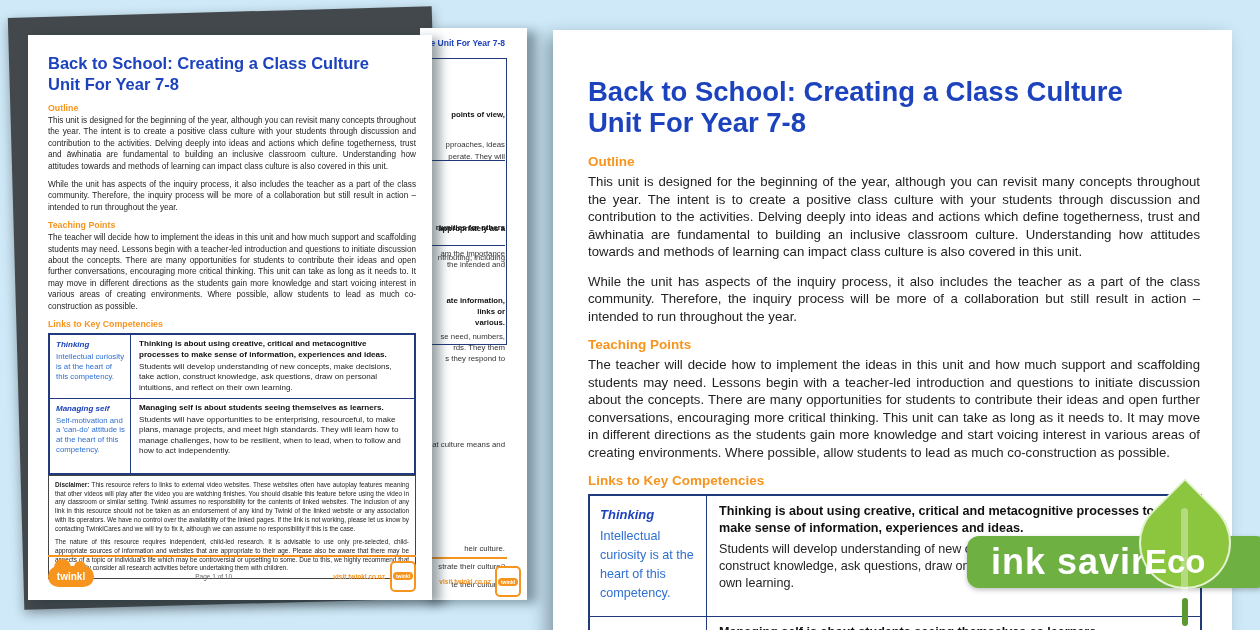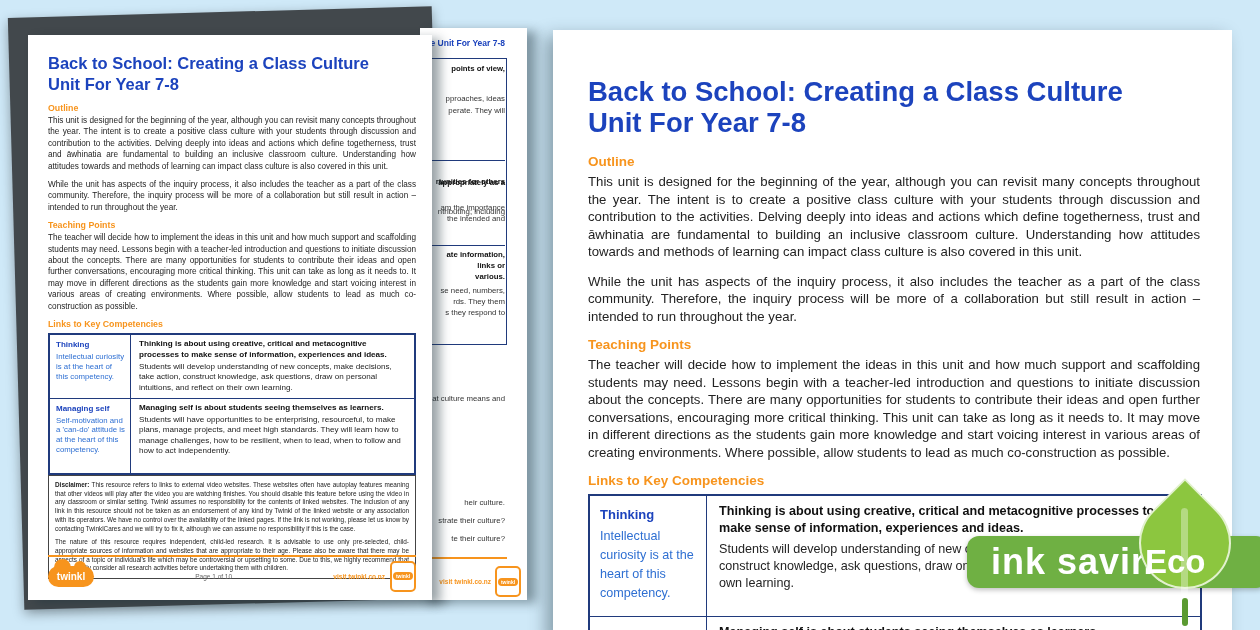--- a/index.html
+++ b/index.html
@@ -17,21 +17,21 @@
   }
   
   .page2{
     position:absolute;left:420px;top:28px;width:107px;height:572px;
     background:#fff;box-shadow:9px 3px 10px rgba(30,50,60,.45);
     overflow:hidden;
   }
   .p2title{position:absolute;top:10px;right:22px;font-size:8.5px;font-weight:bold;color:#1c43bd;white-space:nowrap;}
   .p2tbl{position:absolute;left:-12px;top:30px;width:97px;height:285px;border:1.5px solid #203a7c;}
   .p2hr{position:absolute;left:-12px;width:97px;border-top:1.5px solid #203a7c;}
-  .p2line{position:absolute;right:22px;white-space:nowrap;font-size:7.8px;color:#333;}
+  .p2line{position:absolute;right:22px;white-space:nowrap;font-size:7.8px;color:#333;margin-top:46px;}
   .p2line.b{font-weight:bold;color:#111;}
   .p2ohr{position:absolute;left:-12px;right:20px;top:529px;border-top:2px solid #f7941d;}
   .p2foot{position:absolute;top:538px;right:6px;display:flex;align-items:center;gap:4px;}
   .visit-txt{color:#f7941d;font-weight:bold;font-size:6.5px;white-space:nowrap;}
   
   .cloud{width:46px;height:21px;background:#f7941d;border-radius:11px;position:relative;display:flex;align-items:center;justify-content:center;}
   .cloud::before{content:"";position:absolute;width:17px;height:17px;border-radius:50%;background:#f7941d;top:-7px;left:6px;}
   .cloud::after{content:"";position:absolute;width:12px;height:12px;border-radius:50%;background:#f7941d;top:-5px;right:8px;}
   .cloud span{color:#fff;font-weight:bold;font-size:10px;position:relative;z-index:1;}
   .qbadge{width:22px;height:27px;border:2px solid #f7941d;border-radius:5px;background:#fff;display:flex;align-items:center;justify-content:center;}
@@ -44,21 +44,21 @@
   }
   .page1 .t{margin:2px 0 8px 0;font-size:16.5px;line-height:21px;color:#1c43bd;font-weight:bold;}
   .page1 h2{margin:6px 0 2px 0;font-size:8.8px;color:#f7941d;}
   .page1 p.body{margin:0 0 7px 0;font-size:8.2px;line-height:11.4px;text-align:justify;width:368px;color:#232323;}
   .kc{border-collapse:collapse;margin-top:4px;}
   .kc td{border:1.5px solid #203a7c;vertical-align:top;}
   .page1 .kc{width:368px;}
   .page1 .kc{border:2px solid #203a7c;}
   .page1 .c1{width:70px;padding:5px 4px 4px 6px;}
   .page1 .c2{padding:4px 8px;}
-  .nm{display:block;font-weight:bold;color:#1c43bd;}
+  .nm{display:block;font-weight:bold;color:#1c43bd;font-style:italic;}
   .sub{display:block;color:#2e6fd2;}
   .page1 .nm{font-size:8px;line-height:10px;margin-bottom:2px;}
   .page1 .sub{font-size:7.8px;line-height:9.8px;}
   .page1 .c2 p{margin:0;font-size:8.1px;line-height:10.4px;color:#232323;}
   .page1 .c2 p.b{font-weight:bold;color:#111;}
   .page1 .c2 p + p{margin-top:2px;}
   .page1 .r1{height:64px;}
   .page1 .r2{height:76px;}
   .disc{position:absolute;left:20px;top:440px;width:368px;border:1px solid #444;padding:5px 6px;box-sizing:border-box;}
   .disc p{margin:0;font-size:6.4px;line-height:8.7px;text-align:justify;color:#222;}

